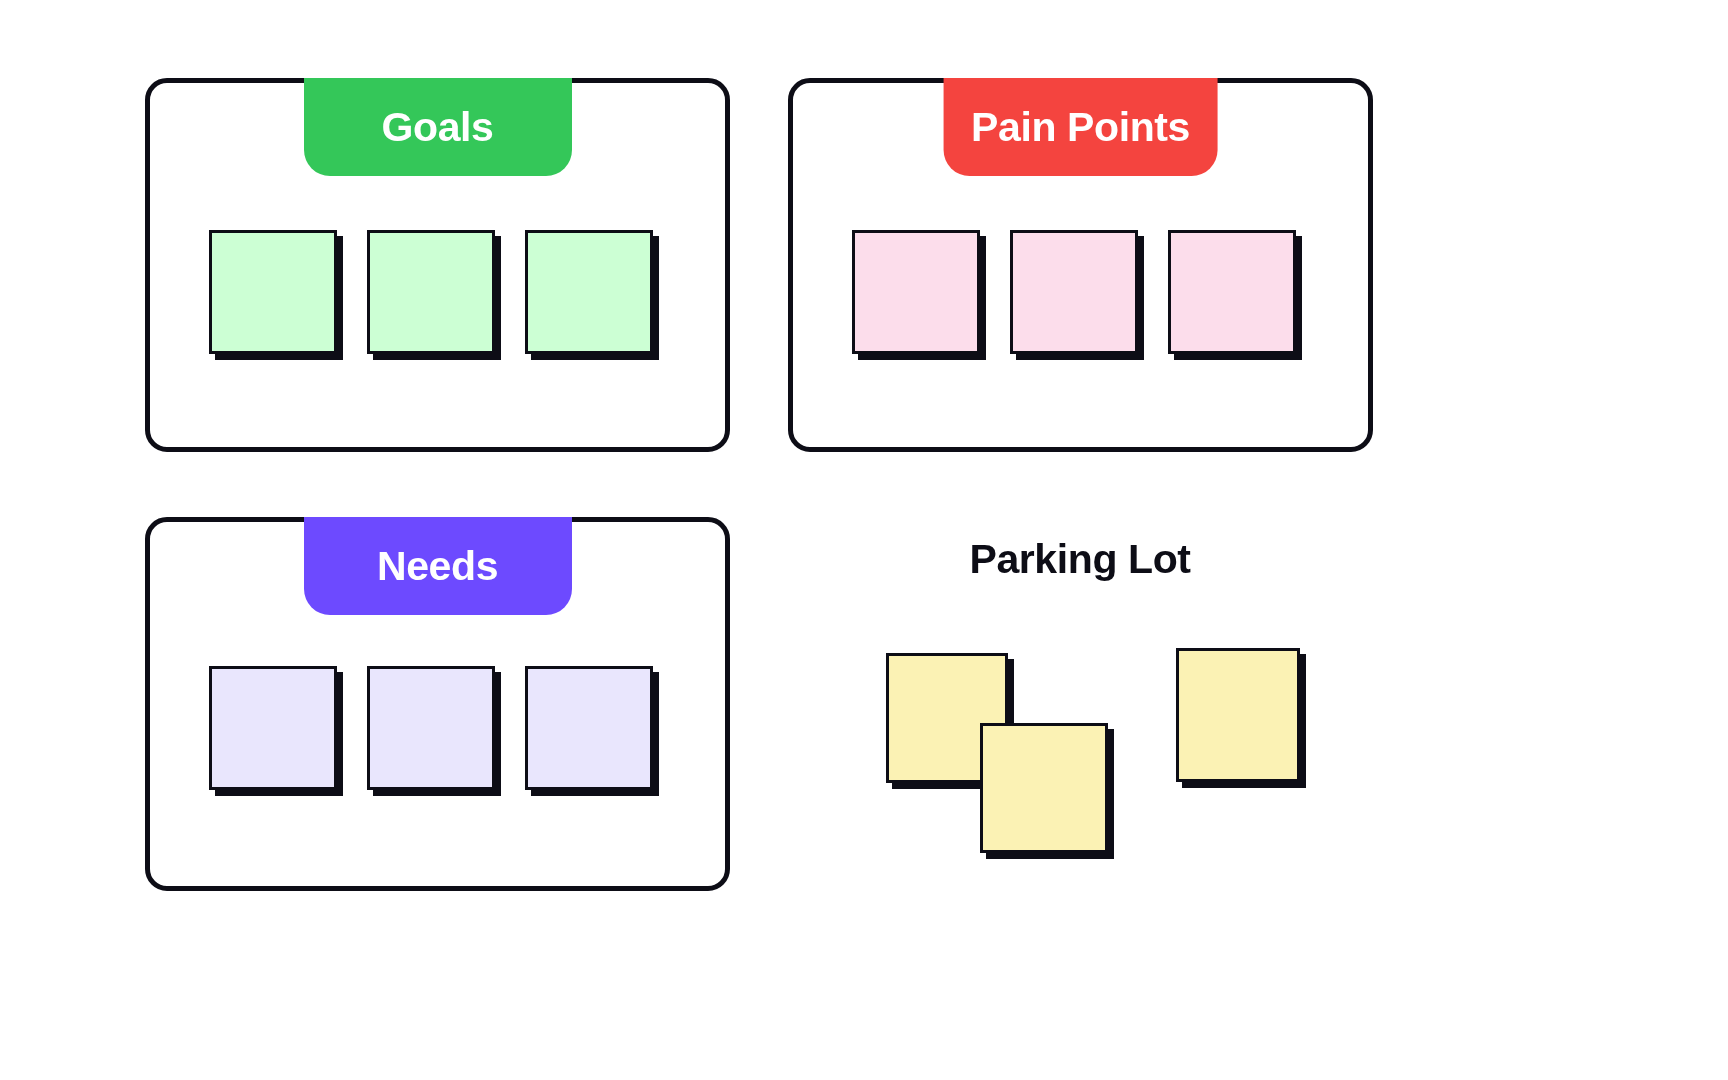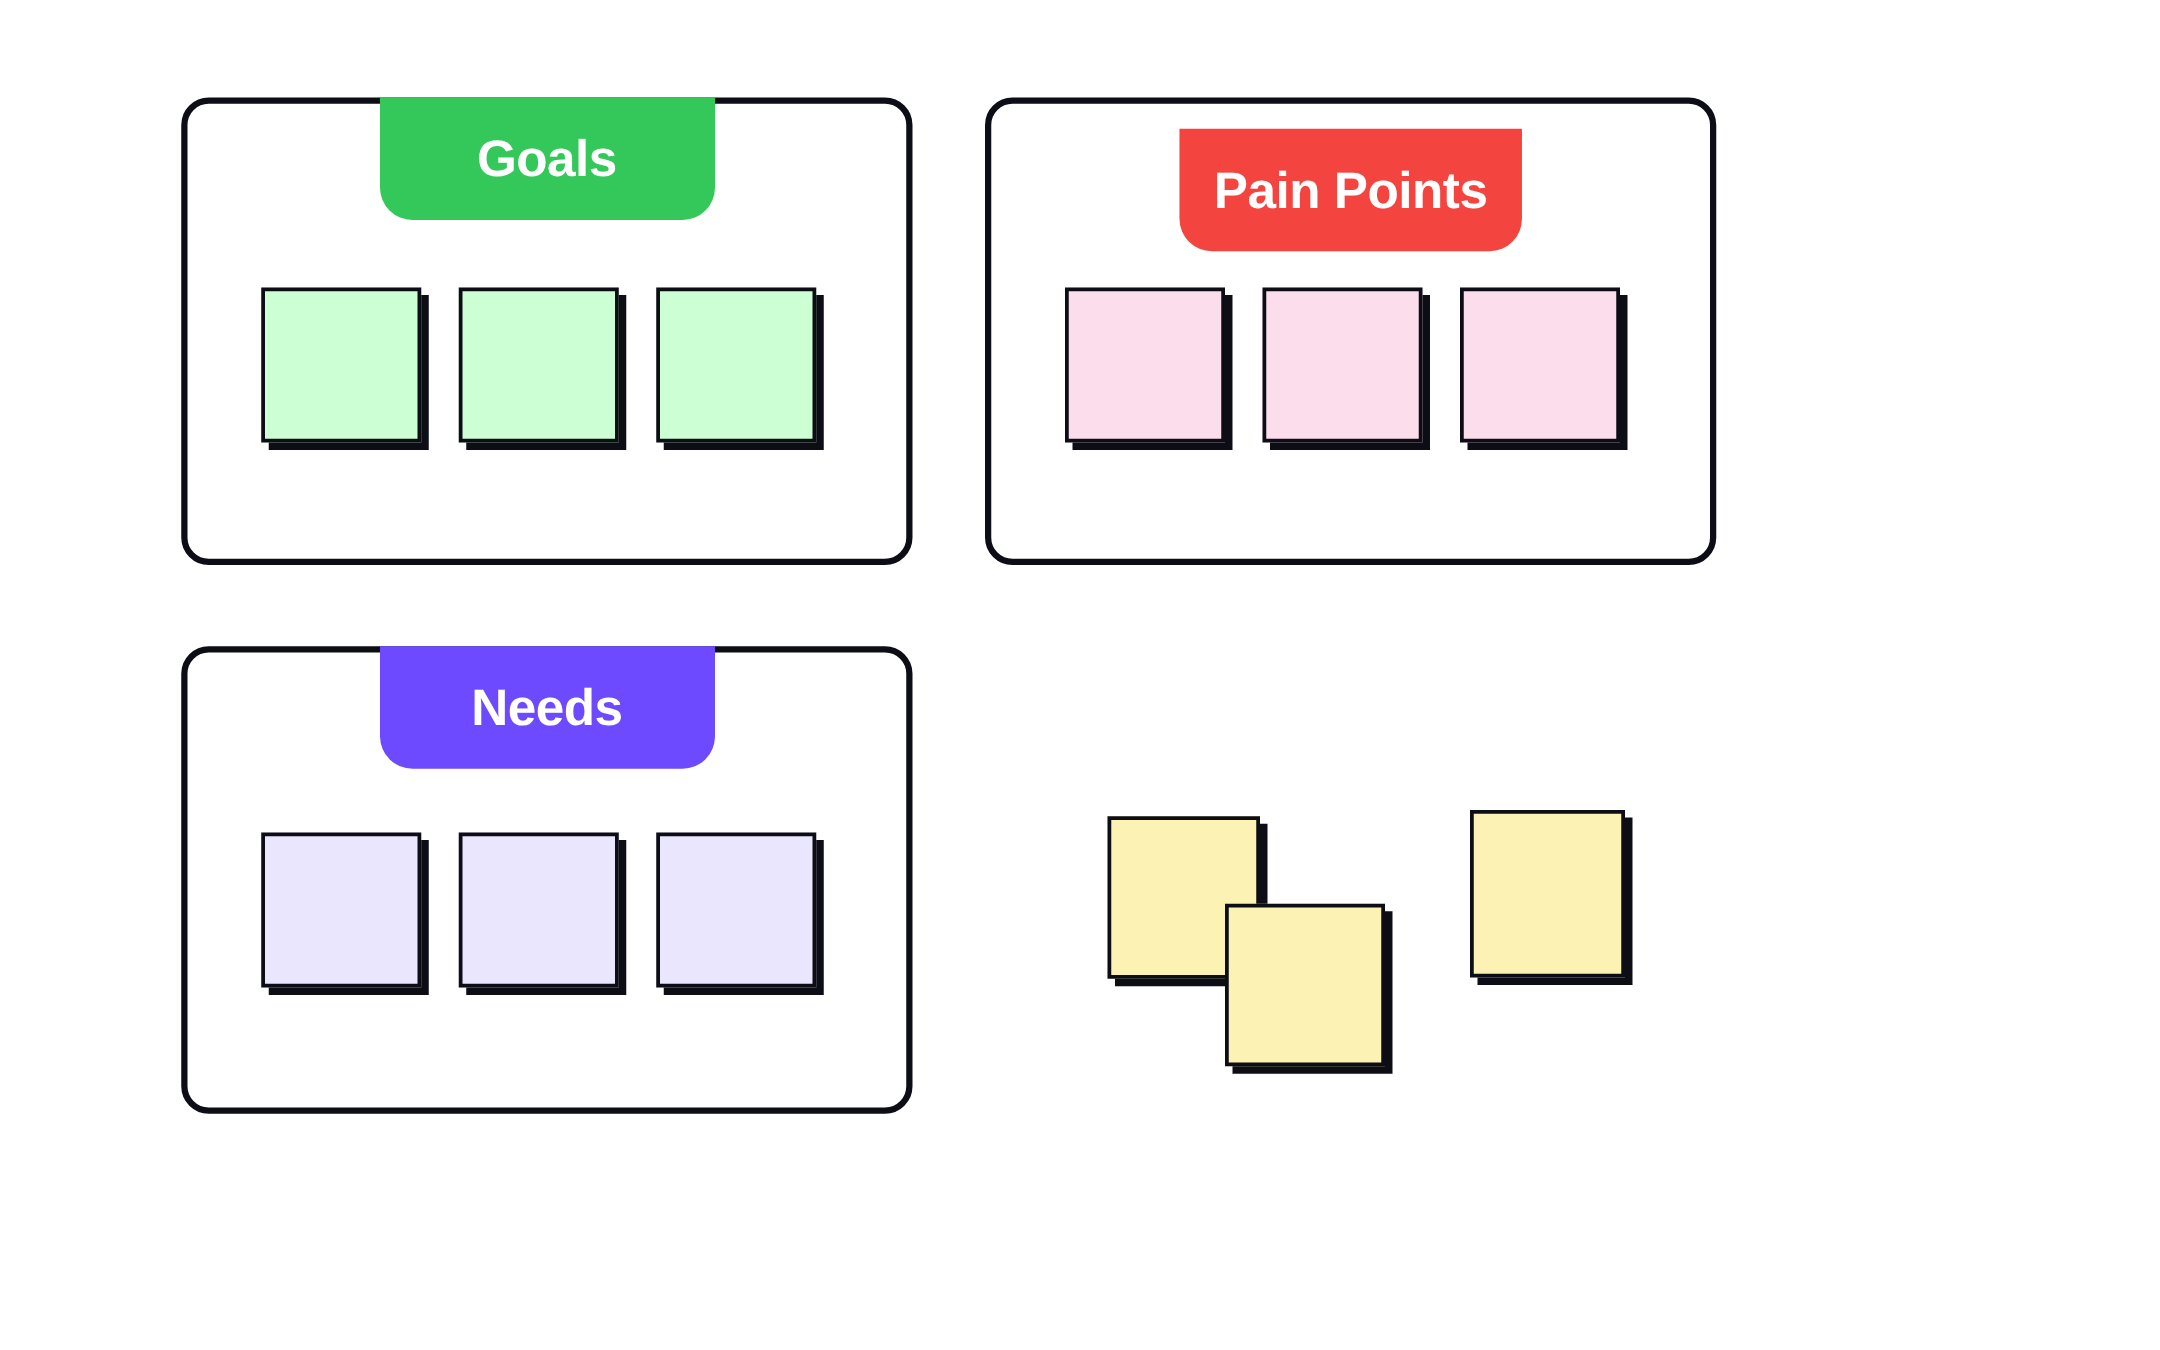--- a/index.html
+++ b/index.html
@@ -94,35 +94,36 @@
       <div class="tab" style="background: rgb(52, 199, 89);">
         <span>Goals</span>
       </div>
     </div>
     <div class="notes-row" style="left: 209px; top: 230px; gap: 30px;">
       <div class="note" style="width: 128px; height: 124px; background: rgb(204, 255, 212); border-color: rgb(13, 13, 22); box-shadow: rgb(13, 13, 22) 6px 6px 0px 0px;"></div>
       <div class="note" style="width: 128px; height: 124px; background: rgb(204, 255, 212); border-color: rgb(13, 13, 22); box-shadow: rgb(13, 13, 22) 6px 6px 0px 0px;"></div>
       <div class="note" style="width: 128px; height: 124px; background: rgb(204, 255, 212); border-color: rgb(13, 13, 22); box-shadow: rgb(13, 13, 22) 6px 6px 0px 0px;"></div>
     </div>
     <div class="quadrant" style="left: 788px; top: 78px; width: 585px; height: 374px; border-color: rgb(13, 13, 22);">
-      <div class="tab" style="background: rgb(244, 68, 63); margin-top: 25px;">
+      <div class="tab" style="background: rgb(244, 68, 63);">
         <span>Pain Points</span>
       </div>
     </div>
     <div class="notes-row" style="left: 852px; top: 230px; gap: 30px;">
       <div class="note" style="width: 128px; height: 124px; background: rgb(252, 221, 235); border-color: rgb(13, 13, 22); box-shadow: rgb(13, 13, 22) 6px 6px 0px 0px;"></div>
       <div class="note" style="width: 128px; height: 124px; background: rgb(252, 221, 235); border-color: rgb(13, 13, 22); box-shadow: rgb(13, 13, 22) 6px 6px 0px 0px;"></div>
       <div class="note" style="width: 128px; height: 124px; background: rgb(252, 221, 235); border-color: rgb(13, 13, 22); box-shadow: rgb(13, 13, 22) 6px 6px 0px 0px;"></div>
     </div>
     <div class="quadrant" style="left: 145px; top: 517px; width: 585px; height: 374px; border-color: rgb(13, 13, 22);">
       <div class="tab" style="background: rgb(109, 74, 255); align-items: center;">
         <span>Needs</span>
       </div>
     </div>
     <div class="notes-row" style="left: 209px; top: 666px; gap: 30px;">
       <div class="note" style="width: 128px; height: 124px; background: rgb(233, 230, 253); border-color: rgb(13, 13, 22); box-shadow: rgb(13, 13, 22) 6px 6px 0px 0px;"></div>
       <div class="note" style="width: 128px; height: 124px; background: rgb(233, 230, 253); border-color: rgb(13, 13, 22); box-shadow: rgb(13, 13, 22) 6px 6px 0px 0px;"></div>
       <div class="note" style="width: 128px; height: 124px; background: rgb(233, 230, 253); border-color: rgb(13, 13, 22); box-shadow: rgb(13, 13, 22) 6px 6px 0px 0px;"></div>
     </div>
+    <div class="plain-heading" style="left: 1080px; top: 536px; color: rgb(13, 13, 22);">Parking Lot</div>
     <div class="free-note" style="left: 886px; top: 653px; width: 122px; height: 130px; background: rgb(251, 242, 180); border-color: rgb(13, 13, 22); box-shadow: rgb(13, 13, 22) 6px 6px 0px 0px;"></div>
     <div class="free-note" style="left: 980px; top: 723px; width: 128px; height: 130px; background: rgb(251, 242, 180); border-color: rgb(13, 13, 22); box-shadow: rgb(13, 13, 22) 6px 6px 0px 0px;"></div>
     <div class="free-note" style="left: 1176px; top: 648px; width: 124px; height: 134px; background: rgb(251, 242, 180); border-color: rgb(13, 13, 22); box-shadow: rgb(13, 13, 22) 6px 6px 0px 0px;"></div>
   </div>
 
 </body></html>

